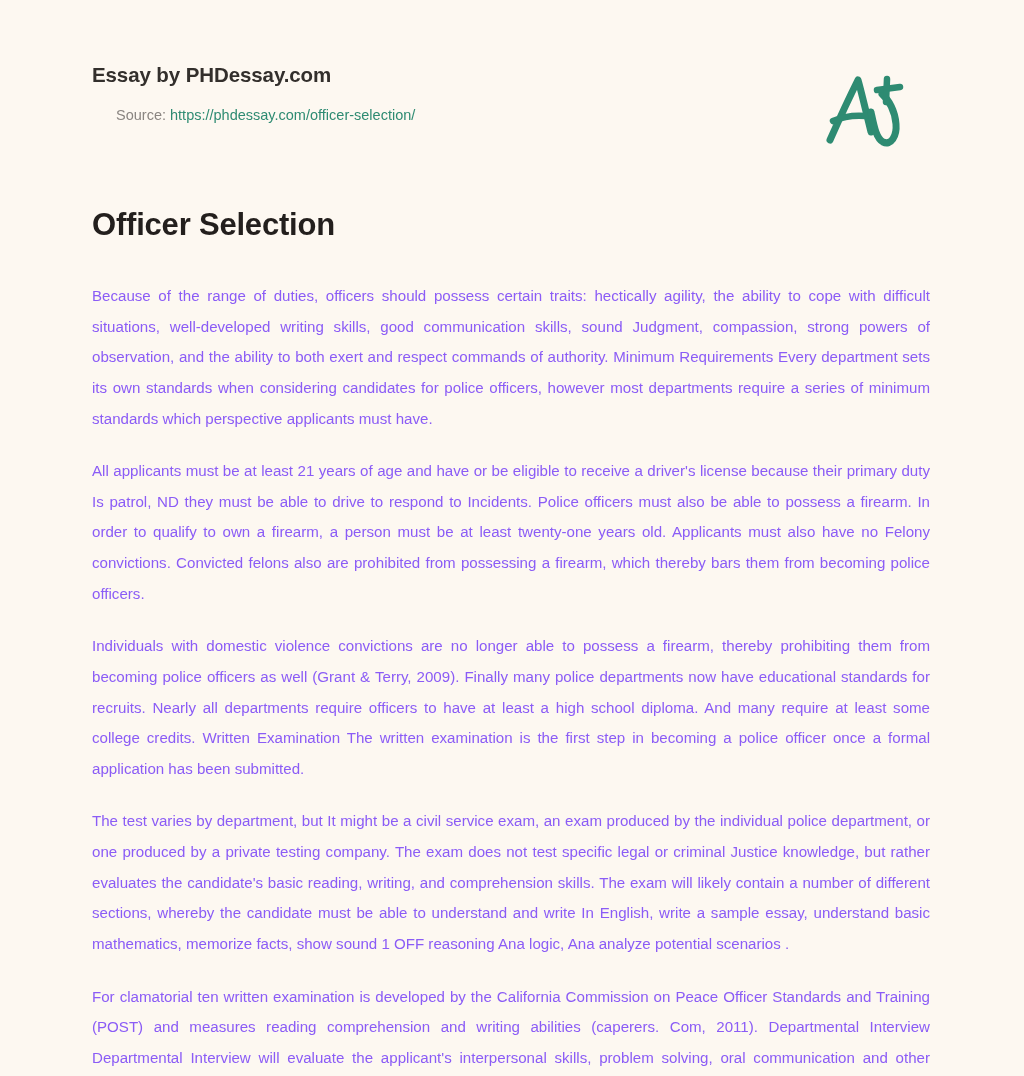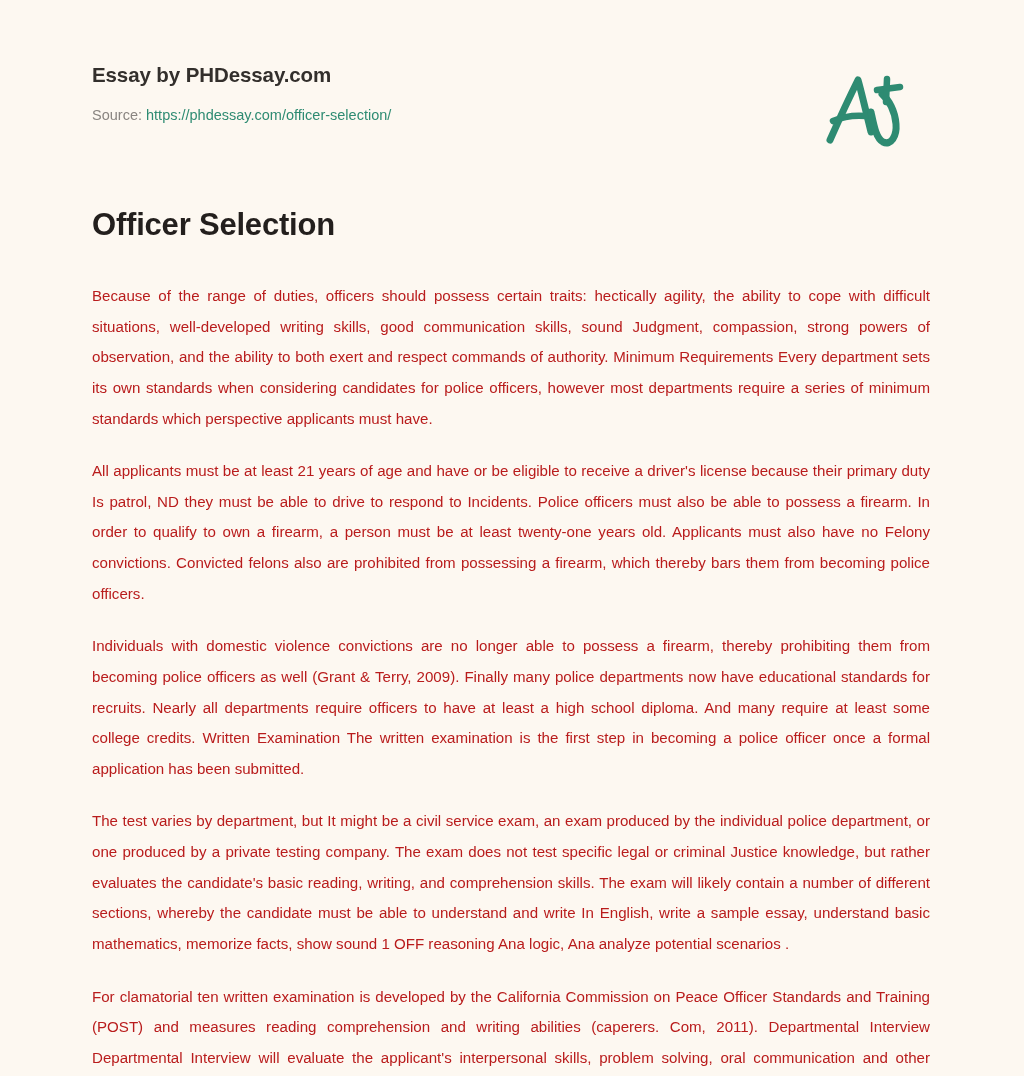--- a/index.html
+++ b/index.html
@@ -43,20 +43,21 @@
     letter-spacing: -0.1px;
     line-height: 1.25;
     white-space: nowrap;
   }
   .source-line {
     margin-top: 18px;
     font-size: 14.5px;
     line-height: 1.3;
     color: #8a8581;
     white-space: nowrap;
+    margin-left: 24px;
   }
   .source-label {
     color: #8a8581;
   }
   .source-url {
     color: #2e8b72;
     text-decoration: none;
   }
 
   
@@ -90,21 +91,21 @@
   .article {
     position: absolute;
     left: 92px;
     top: 281px;
     width: 838px;
   }
   .article p {
     margin: 0 0 22px 0;
     font-size: 15.1px;
     line-height: 2.03;
-    color: #b91c1c;
+    color: #8b5cf6;
     text-align: justify;
     text-justify: inter-word;
     -webkit-hyphens: none;
     hyphens: none;
   }
   .article p:last-child {
     margin-bottom: 0;
   }
 </style>
 </head>

